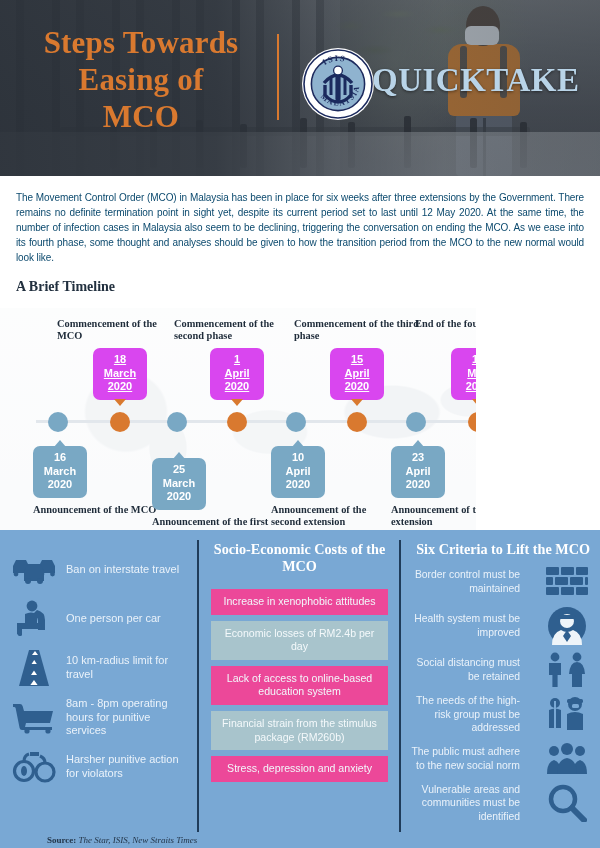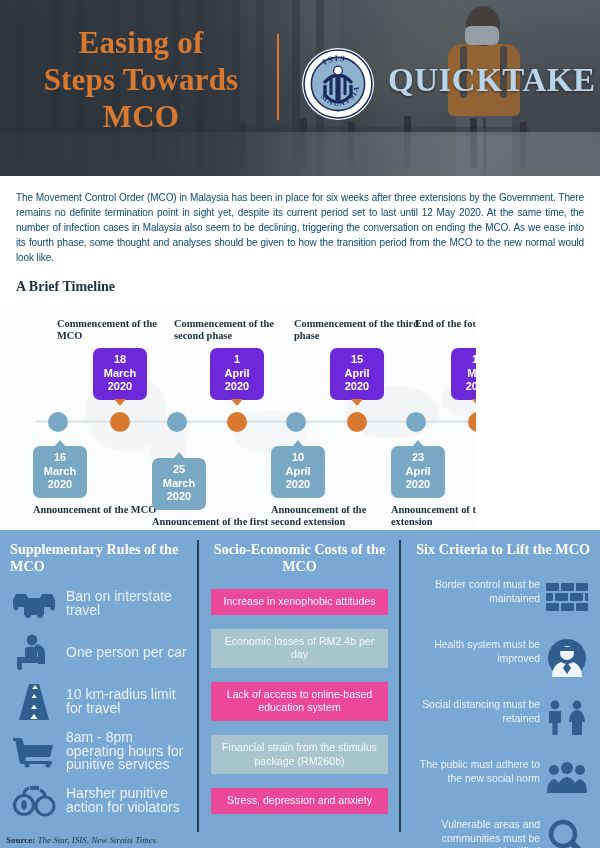--- a/index.html
+++ b/index.html
@@ -77,21 +77,21 @@
   .header-divider {
     position: absolute; left: 277px; top: 34px;
     width: 2px; height: 86px;
     background: #d9792f;
   }
   .logo {
     position: absolute; left: 301px; top: 47px;
     width: 74px; height: 74px;
   }
   .quicktake {
-    position: absolute; left: 388px; top: 61px;
+    position: absolute; left: 372px; top: 61px;
     font-family: "Liberation Serif", serif;
     font-weight: bold;
     font-size: 33px;
     line-height: 38px;
     color: #b9d4e8;
     letter-spacing: .5px;
     text-shadow: 0 1px 3px rgba(0,0,0,.5);
   }
 
   
@@ -173,21 +173,21 @@
     width: 54px;
     margin: 0 auto;
     border-radius: 7px;
     color: #ffffff;
     font-weight: bold;
     font-size: 11px;
     line-height: 13.5px;
     padding: 5px 2px 6px 2px;
     text-align: center;
   }
-  .badge.orange { background: #6d28d9; }
+  .badge.orange { background: #d946ef; text-decoration: underline; }
   .badge.blue   { background: #79a8c4; }
   .badge.orange:after {
     content:""; position:absolute; left:50%; margin-left:-6px; bottom:-6px;
     width:0;height:0;border-left:6px solid transparent;border-right:6px solid transparent;
     border-top:7px solid #d9792f;
   }
   .badge.blue:before {
     content:""; position:absolute; left:50%; margin-left:-6px; top:-6px;
     width:0;height:0;border-left:6px solid transparent;border-right:6px solid transparent;
     border-bottom:7px solid #79a8c4;
@@ -219,51 +219,51 @@
     line-height: 17px;
     color: #ffffff;
   }
   .vdiv { position: absolute; top: 10px; width: 2px; height: 292px; background: #1f3c5a; }
 
   
   #col-left { left: 0; width: 199px; padding: 11px 10px 0 10px; }
   #col-left .col-title { text-align: left; }
   .rule-row { display:flex; align-items:center; gap:8px; margin-top: 9px; }
   .rule-icon { width: 48px; min-width:48px; height: 40px; display:flex; align-items:center; justify-content:center; }
-  .rule-text { font-size: 14px; line-height: 13.6px; color: #eaf2fa; }
+  .rule-text { font-size: 11px; line-height: 13.6px; color: #eaf2fa; }
 
   
   #col-mid { left: 199px; width: 201px; padding: 11px 12px 0 12px; }
   #col-mid .col-title { text-align: center; }
   .cost-box {
-    margin-top: 14px;
+    margin-top: 6px;
     padding: 6px 6px;
     text-align: center;
     font-size: 10.6px;
     line-height: 13.6px;
     color: #f2f7fb;
   }
   .cost-box.dark  { background: #ec4899; }
   .cost-box.light { background: #a8c4cc; color:#f4f9fb; }
 
   
   #col-right { left: 400px; width: 200px; padding: 11px 10px 0 8px; }
   #col-right .col-title { text-align: right; }
-  .crit-row { display:flex; align-items:flex-start; justify-content:flex-end; gap:4px; margin-top: 20px; }
+  .crit-row { display:flex; align-items:center; justify-content:flex-end; gap:24px; margin-top: 4px; }
   .crit-text { font-size: 10.4px; line-height: 13.6px; color: #eaf2fa; text-align: right; }
   .crit-icon { width: 46px; min-width:46px; height: 40px; display:flex; align-items:center; justify-content:center; }
 
   .source {
     position: absolute; left: 6px; bottom: 3px;
     font-family: "Liberation Serif", serif;
     font-style: italic;
     font-size: 9px;
     color: #24364a;
   }
-  .source b { font-style: normal; font-weight: bold; }
+  .source b { font-style: normal; font-weight: bold; margin-left: 41px; }
   svg { display:block; }
 </style>
 </head>
 <body>
 
 <div class="page">
 
   <div class="header">
     <div class="header-photo">
       <div class="hp-cols"></div>
@@ -285,22 +285,22 @@
       <div class="hp-chair" style="left:300px;height:50px;"></div>
       <div class="hp-chair" style="left:348px;height:46px;"></div>
       <div class="hp-chair" style="left:404px;height:52px;"></div>
       <div class="hp-chair" style="left:470px;height:50px;"></div>
       <div class="hp-chair" style="left:520px;height:46px;"></div>
       <div class="hp-floor"></div>
     </div>
     <div class="header-scrim"></div>
 
     <div class="header-title">
+      <div>Steps Towards</div>
       <div>Easing of</div>
-      <div>Steps Towards</div>
       <div>MCO</div>
     </div>
 
     <div class="header-divider"></div>
 
     <div class="logo">
       <svg width="74" height="74" viewBox="0 0 74 74">
         <circle cx="37" cy="37" r="36" fill="#ffffff"></circle>
         <circle cx="37" cy="37" r="34" fill="none" stroke="#1b2a5e" stroke-width="1.6"></circle>
         <circle cx="37" cy="37" r="26" fill="#8fb3cf"></circle>
@@ -408,21 +408,20 @@
         <div>April</div>
         <div>2020</div>
       </div>
       <div class="label">Announcement of the third extension</div>
     </div>
   </div>
 
   <div class="bottom">
 
     <div class="col" id="col-left">
-      <div class="col-title">Supplementary Rules of the MCO</div>
 
       <div class="rule-row">
         <div class="rule-icon">
           <svg width="46" height="32" viewBox="0 0 46 32" fill="#2f5f8f">
             <path d="M2 12 L5 6 h10 l3 6 v7 H2z"></path>
               <circle cx="5" cy="20" r="2.4"></circle>
               <circle cx="15.5" cy="20" r="2.4"></circle>
             <path d="M28 12 L31 6 h10 l3 6 v7 H28z"></path>
               <circle cx="31" cy="20" r="2.4"></circle>
               <circle cx="41.5" cy="20" r="2.4"></circle>
@@ -538,20 +537,34 @@
         <div class="crit-icon">
           <svg width="44" height="36" viewBox="0 0 44 36" fill="#2f5f8f">
             <circle cx="10" cy="5" r="4.4"></circle>
             <path d="M4 11 h12 v12 h-3.4 v12 H7.4 V23 H4 z"></path>
             <circle cx="32" cy="5" r="4.4"></circle>
             <path d="M32 10 q7 0 8 12 h-3 v13 h-10 V22 h-3 q1-12 8-12z"></path>
           </svg>
         </div>
       </div>
 
+      <div class="crit-row">
+        <div class="crit-text">The needs of the high-risk group must be addressed</div>
+        <div class="crit-icon">
+          <svg width="44" height="36" viewBox="0 0 44 36" fill="#2f5f8f">
+            <circle cx="10" cy="7" r="5"></circle>
+            <path d="M4 14 q6-3 12 0 v18 H4z"></path>
+            <rect x="9" y="5" width="2" height="27" fill="#79a8d4"></rect>
+            <circle cx="30" cy="8" r="7"></circle>
+            <rect x="22" y="3" width="16" height="4" rx="1.6"></rect>
+            <path d="M22 18 q8-4 16 0 v16 H22z"></path>
+            <rect x="27" y="8" width="7" height="4" rx="1.6" fill="#79a8d4"></rect>
+          </svg>
+        </div>
+      </div>
 
       <div class="crit-row">
         <div class="crit-text">The public must adhere to the new social norm</div>
         <div class="crit-icon">
           <svg width="44" height="32" viewBox="0 0 44 32" fill="#2f5f8f">
             <circle cx="9" cy="8" r="5"></circle>
               <path d="M2 31 q0-12 7-14 q7 2 7 14z"></path>
             <circle cx="35" cy="8" r="5"></circle>
               <path d="M28 31 q0-12 7-14 q7 2 7 14z"></path>
             <circle cx="22" cy="6" r="6"></circle>

